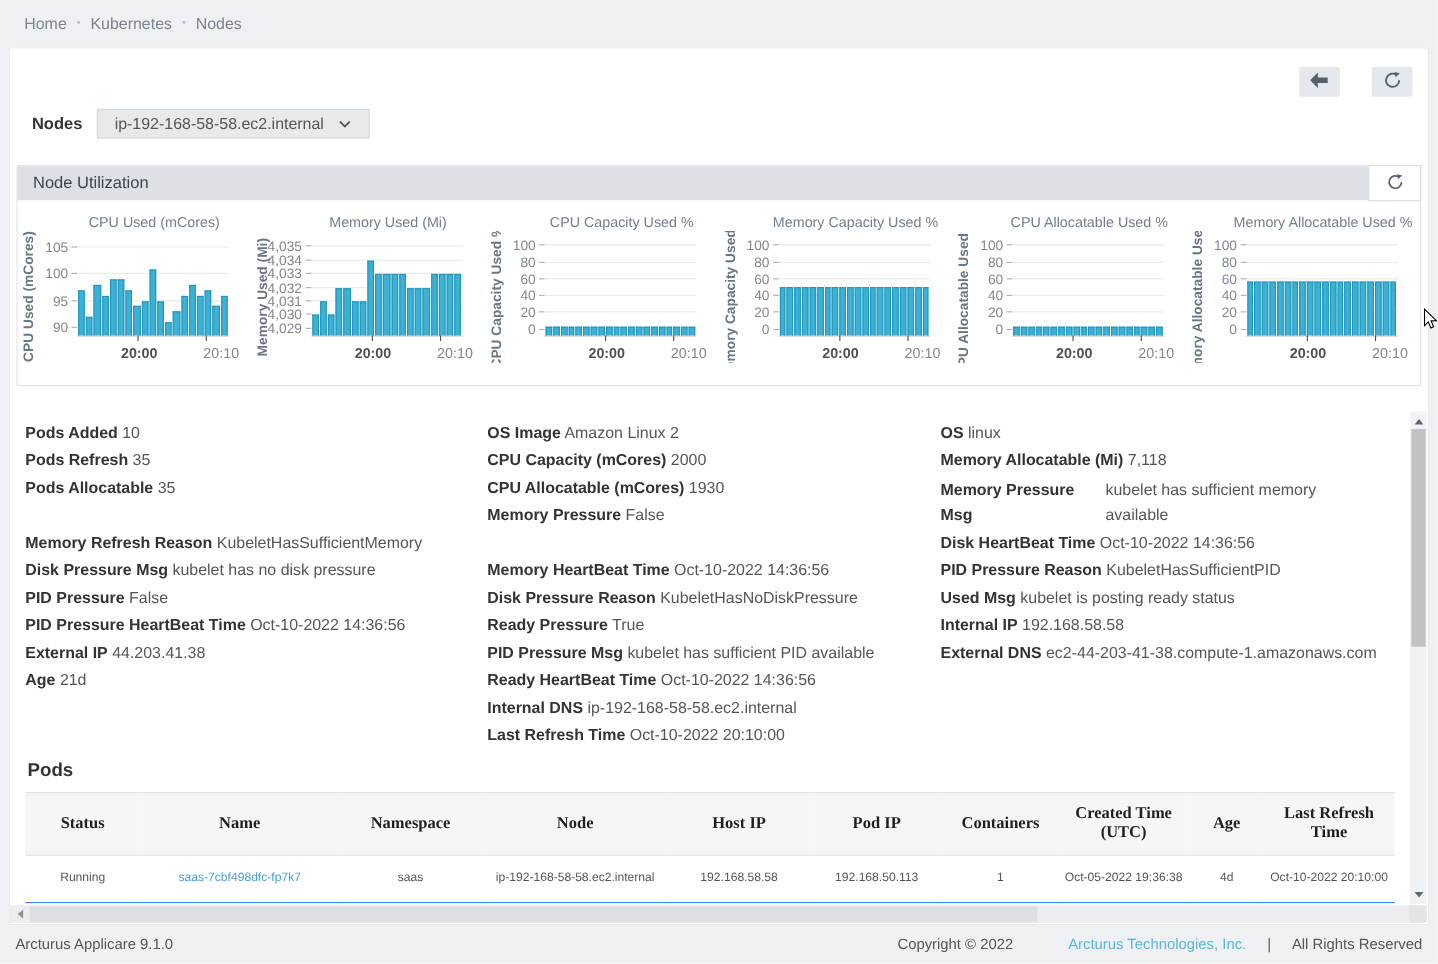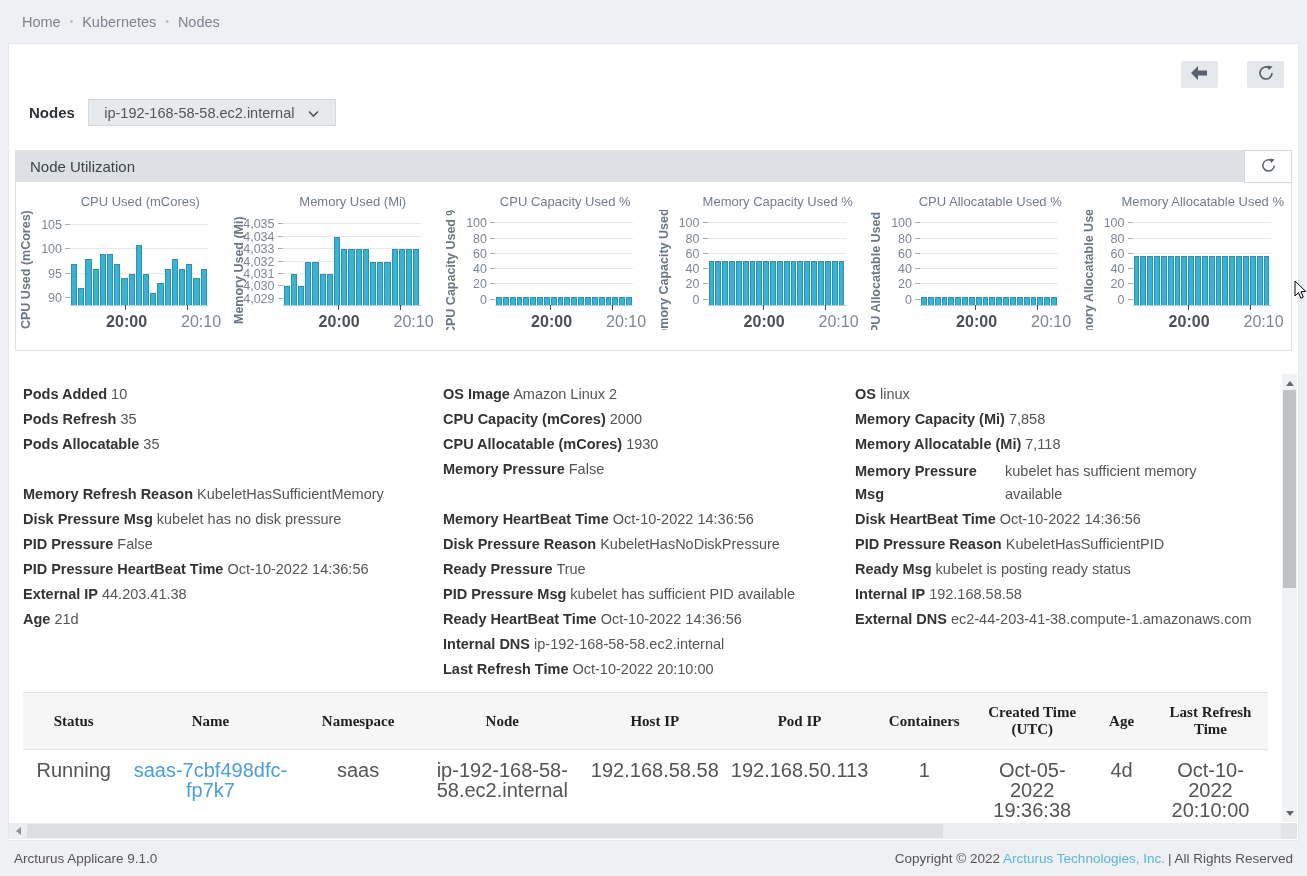--- a/index.html
+++ b/index.html
@@ -40,61 +40,61 @@
               transform:rotate(180deg); display:flex; align-items:center; justify-content:center;
               font-size:12.5px; font-weight:700; color:#6b7684; white-space:nowrap; overflow:hidden; }
   .c-plot { position:absolute; left:54px; top:30px; width:138px; height:88px; border-bottom:1px solid #c9c9c9; }
   .gl { position:absolute; left:0; right:0; height:1px; background:#e8e8e8; }
   .ym { position:absolute; left:-5px; width:5px; height:1px; background:#adadad; }
   .yt { position:absolute; right:calc(100% + 8px); transform:translateY(50%); font-size:12.5px;
         color:#7e8791; white-space:nowrap; }
   .bars { position:absolute; left:1px; right:1px; bottom:0; top:0; display:flex; align-items:flex-end; gap:1px; }
   .bar { flex:1; min-width:0; border:1px solid #2196ba; border-bottom:none; }
   .xtm { position:absolute; top:100%; width:1px; height:5px; background:#4d4d4d; }
-  .xl { position:absolute; top:calc(100% + 8px); width:50%; text-align:center; font-size:16px; white-space:nowrap; }
+  .xl { position:absolute; top:calc(100% + 8px); width:50%; text-align:center; font-size:13px; white-space:nowrap; }
   .xl0 { left:16%; font-weight:700; color:#4a5056; }
   .xl1 { left:70%; color:#7e8791; }
   
   .content { position:absolute; left:6px; right:22px; top:330px; bottom:18px; overflow:hidden; }
   .details { display:flex; padding:8px 8px 0 8px; }
   .d-col { line-height:25px; font-size:14.5px; }
   .d-col-0 { width:420px; padding-right:10px; }
   .d-col-1 { width:412px; padding-right:10px; }
   .d-col-2 { flex:1; }
   .kv .k { font-weight:700; color:#333; }
   .kv .v { color:#555; }
   .kv.two { display:flex; height:50px; }
   .kv.two .k { width:150px; line-height:23px; padding-top:3px; }
   .kv.two .v { width:240px; line-height:23px; padding-top:3px; }
   .d-spacer { height:25px; }
   .pods-title { margin:8px 0 0 10px; font-size:17px; font-weight:700; color:#333; }
   .pods-table { width:calc(100% - 16px); margin:10px 8px 0; border-collapse:collapse; text-align:center; }
   .pods-table thead tr { background:#f6f6f6; }
   .pods-table th { font-family:"Liberation Serif", serif; font-size:15px; color:#1f1f1f; font-weight:700;
                    padding:11px 6px; border-top:1px solid #e3e3e3; border-bottom:1px solid #e3e3e3; }
-  .pods-table td { font-size:20px; color:#555; padding:10px 6px 12px; border-bottom:1px solid #3b82f6;
+  .pods-table td { font-size:11px; color:#555; padding:10px 6px 12px; border-bottom:1px solid #3b82f6;
                    vertical-align:top; line-height:20px; }
   .pods-table td a { text-decoration:none; cursor:pointer; }
   
   .v-scrollbar { position:absolute; right:1px; top:330px; bottom:18px; width:15px; background:#f1f2f3; }
   .v-thumb { position:absolute; left:1px; right:1px; top:16px; height:198px; background:#c0c3c6; }
   .sb-btn { position:absolute; left:0; right:0; height:14px; display:flex; align-items:center; justify-content:center; cursor:pointer; }
   .sb-btn.up { top:2px; } .sb-btn.down { bottom:2px; }
   .h-scrollbar { position:absolute; left:0; right:17px; bottom:1px; height:16px; background:#ebedee; }
   .h-btn { position:absolute; left:2px; top:0; bottom:0; width:14px; display:flex; align-items:center; justify-content:center; cursor:pointer; }
   .h-thumb { position:absolute; top:1px; bottom:1px; left:18px; width:72%; background:#dcdee0; }
   .sb-corner { position:absolute; right:1px; bottom:1px; width:16px; height:16px; background:#e2e4e6; }
   .tri-up { width:0; height:0; border-left:4px solid transparent; border-right:4px solid transparent; border-bottom:5px solid #5f6872; }
   .tri-down { width:0; height:0; border-left:4px solid transparent; border-right:4px solid transparent; border-top:5px solid #5f6872; }
   .tri-left { width:0; height:0; border-top:4px solid transparent; border-bottom:4px solid transparent; border-right:5px solid #8b9196; }
   
   .footer { position:absolute; left:0; right:0; bottom:0; height:35px; display:flex; align-items:center;
             justify-content:space-between; padding:0 14px; font-size:13.5px; color:#555; }
-  .f-right { display:flex; align-items:center; gap:3px; }
-  .f-right a { text-decoration:none; cursor:pointer; }
+  .f-right { display:flex; align-items:center; gap:19px; }
+  .f-right a { text-decoration:none; cursor:pointer;margin-left:31px; }
   .cursor { position:absolute; left:1294px; top:280px; pointer-events:none; }
 </style>
 </head>
 <body>
 
 <div class="breadcrumb">
   <span>Home</span>
   <span class="sep">•</span>
   <span>Kubernetes</span>
   <span class="sep">•</span>
@@ -467,33 +467,33 @@
           <div class="kv"><span class="k">Memory HeartBeat Time</span> <span class="v">Oct-10-2022 14:36:56</span></div>
           <div class="kv"><span class="k">Disk Pressure Reason</span> <span class="v">KubeletHasNoDiskPressure</span></div>
           <div class="kv"><span class="k">Ready Pressure</span> <span class="v">True</span></div>
           <div class="kv"><span class="k">PID Pressure Msg</span> <span class="v">kubelet has sufficient PID available</span></div>
           <div class="kv"><span class="k">Ready HeartBeat Time</span> <span class="v">Oct-10-2022 14:36:56</span></div>
           <div class="kv"><span class="k">Internal DNS</span> <span class="v">ip-192-168-58-58.ec2.internal</span></div>
           <div class="kv"><span class="k">Last Refresh Time</span> <span class="v">Oct-10-2022 20:10:00</span></div>
         </div>
         <div class="d-col d-col-2">
           <div class="kv"><span class="k">OS</span> <span class="v">linux</span></div>
-          <div class="kv"><span class="k">Memory Capacity (Mi)</span> <span class="v">7,858</span></div>
           <div class="kv"><span class="k">Memory Allocatable (Mi)</span> <span class="v">7,118</span></div>
           <div class="kv two">
             <span class="k">Memory Pressure Msg</span>
             <span class="v">kubelet has sufficient memory available</span>
           </div>
           <div class="kv"><span class="k">Disk HeartBeat Time</span> <span class="v">Oct-10-2022 14:36:56</span></div>
           <div class="kv"><span class="k">PID Pressure Reason</span> <span class="v">KubeletHasSufficientPID</span></div>
-          <div class="kv"><span class="k">Ready Msg</span> <span class="v">kubelet is posting ready status</span></div>
+          <div class="kv"><span class="k">Used Msg</span> <span class="v">kubelet is posting ready status</span></div>
           <div class="kv"><span class="k">Internal IP</span> <span class="v">192.168.58.58</span></div>
           <div class="kv"><span class="k">External DNS</span> <span class="v">ec2-44-203-41-38.compute-1.amazonaws.com</span></div>
         </div>
       </div>
+    <div class="pods-title">Pods</div>
     <table class="pods-table">
       <colgroup id="pods-cols">
           <col style="width: 8.3%;">
           <col style="width: 14.4%;">
           <col style="width: 10.3%;">
           <col style="width: 13.5%;">
           <col style="width: 10.2%;">
           <col style="width: 9.7%;">
           <col style="width: 8.2%;">
           <col style="width: 9.6%;">

